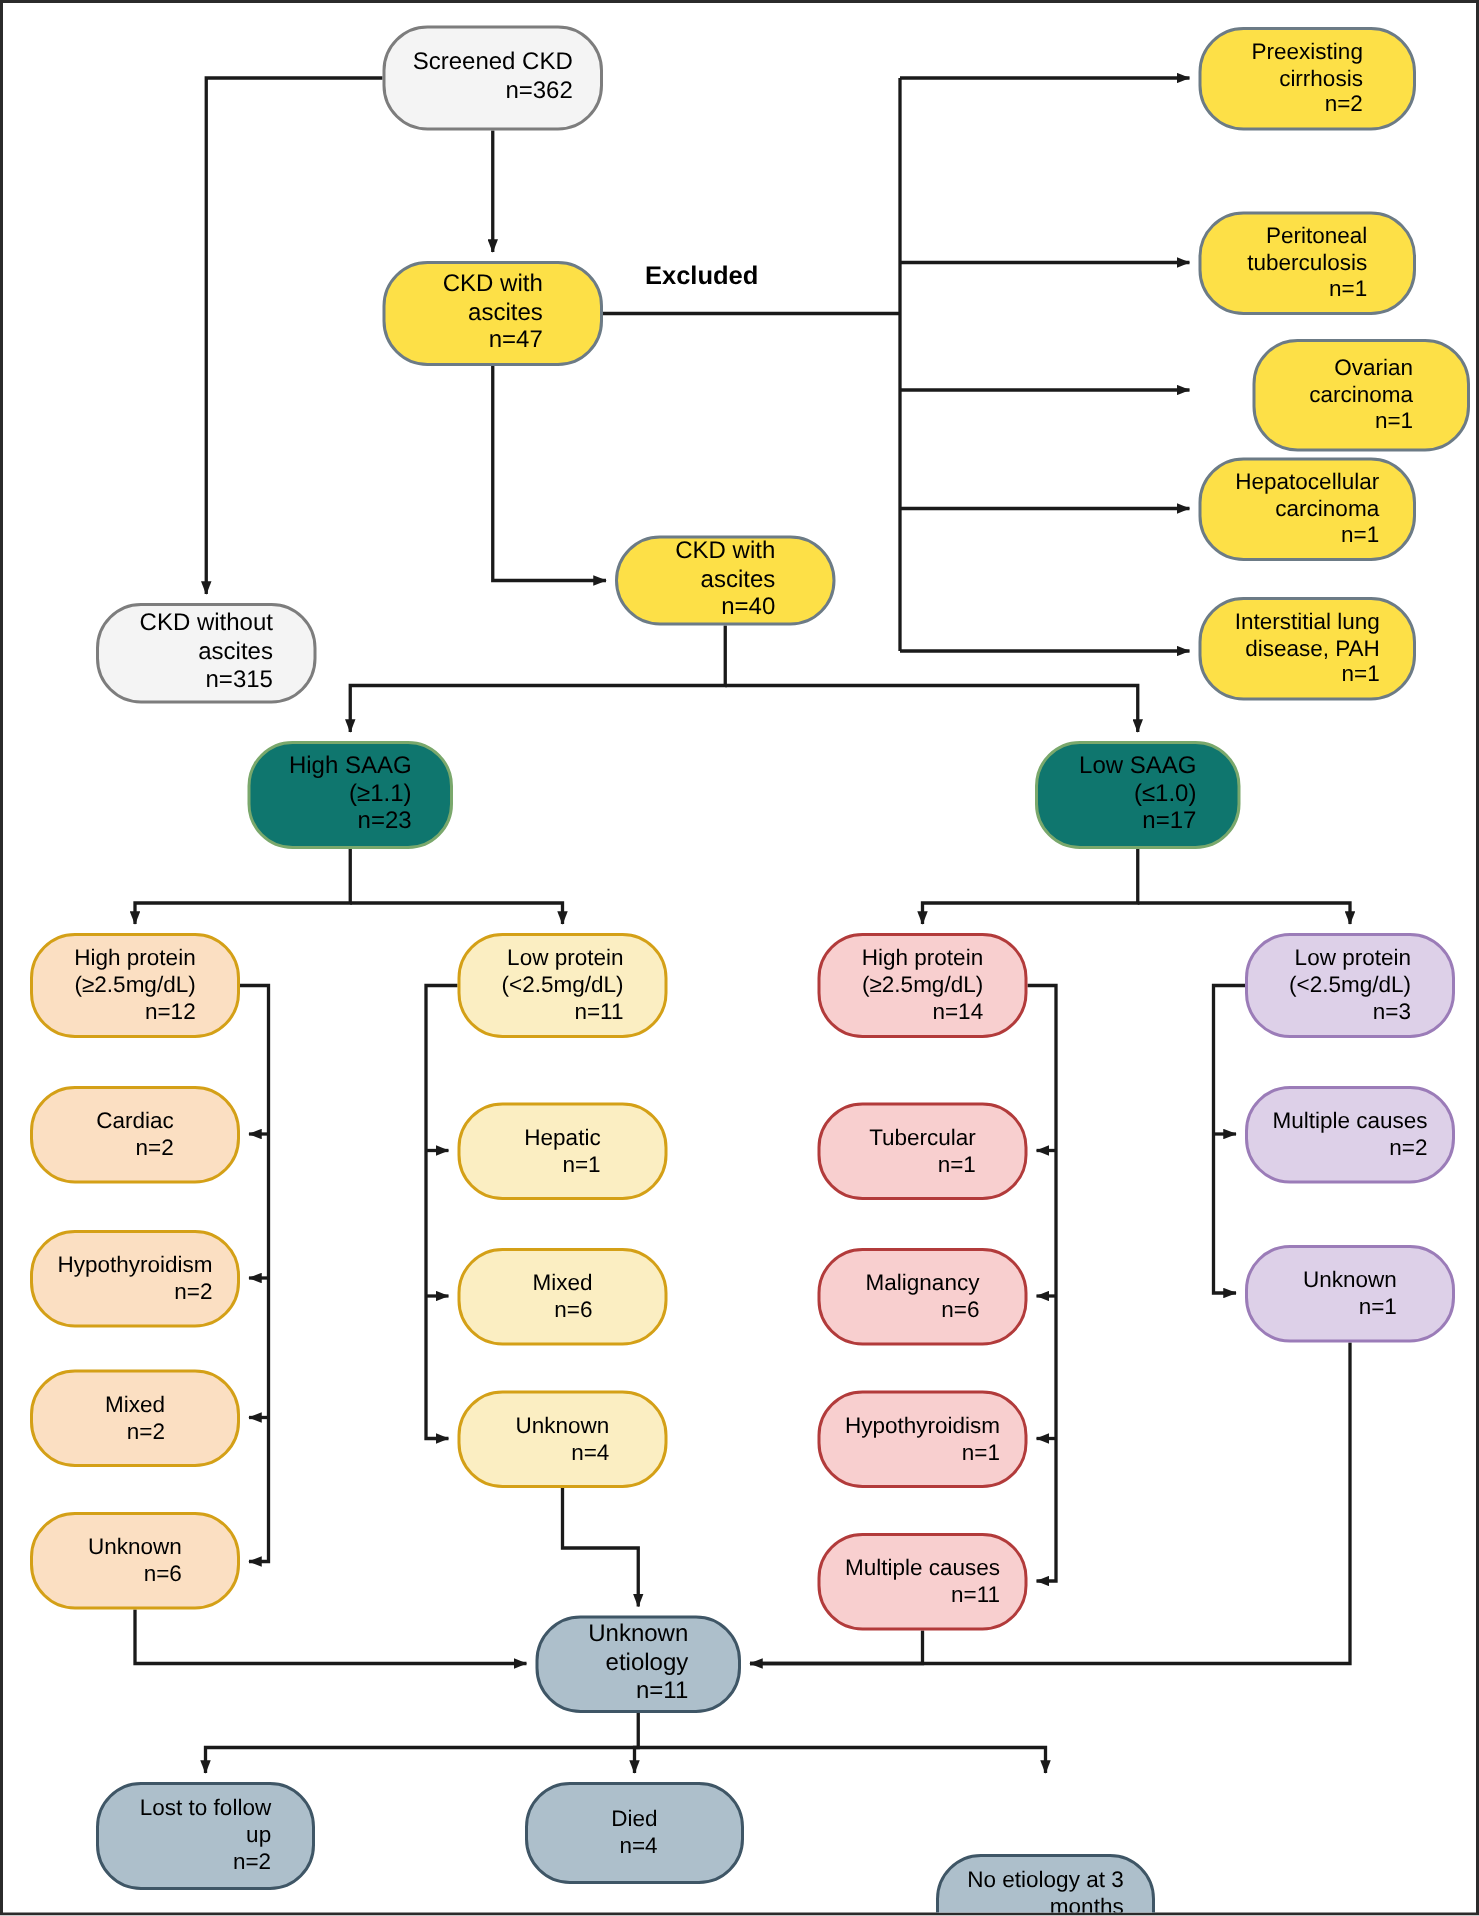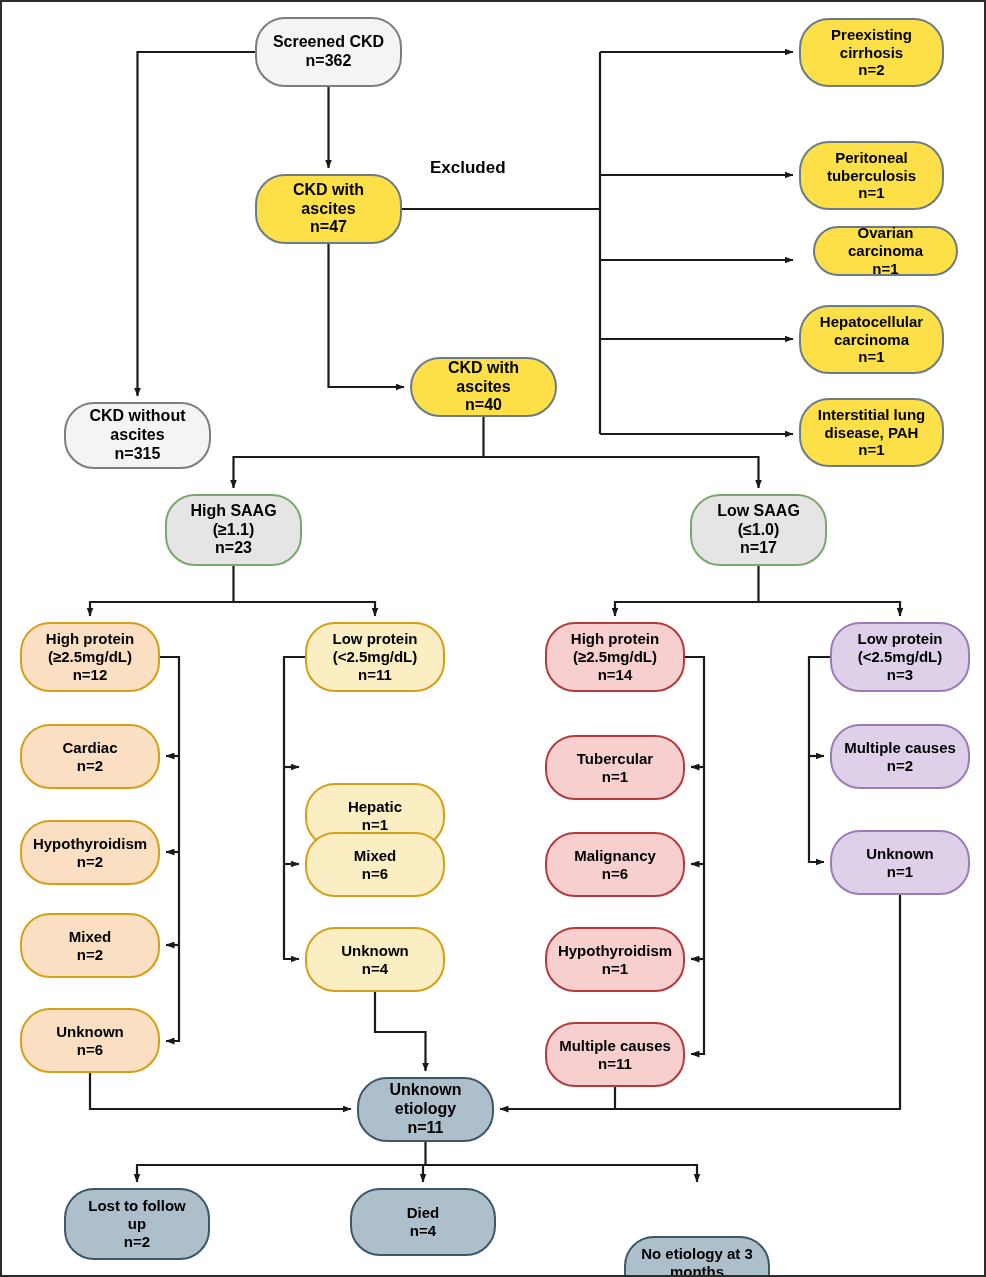--- a/index.html
+++ b/index.html
@@ -13,33 +13,33 @@
     overflow:hidden;
   }
   #edges { position:absolute; left:0; top:0; width:986px; height:1277px; }
   .node {
     position:absolute;
     box-sizing:border-box;
     display:flex;
     flex-direction:column;
     align-items:center;
     justify-content:center;
-    text-align:center;
-    font-weight:bold;
+    text-align:right;
+    font-weight:normal;
     color:#000000;
     line-height:1.18;
     border-width:2px;
     border-style:solid;
     white-space:pre-line;
     padding:1px 2px;
     border-radius:30px;
   }
   .t-grey   { background:#f4f4f4; border-color:#7d7d7d; }
   .t-blue   { background:#fde047; border-color:#6c7b86; }
-  .t-green  { background:#e5e5e5; border-color:#7aa86c; }
+  .t-green  { background:#0f766e; border-color:#7aa86c; }
   .t-orange { background:#fbdfc2; border-color:#d4a017; }
   .t-yellow { background:#fbeec2; border-color:#d4a017; }
   .t-red    { background:#f8cfcf; border-color:#b23b3b; }
   .t-purple { background:#ddd0e8; border-color:#9b7cb8; }
   .t-slate  { background:#adbfcb; border-color:#3f5666; }
   .edge-label {
     position:absolute;
     font-weight:bold;
     color:#000;
     white-space:nowrap;
@@ -105,21 +105,21 @@
 n=315</div>
       <div class="node t-blue" style="left: 408px; top: 355px; width: 147px; height: 60px; font-size: 16px;">CKD with
 ascites
 n=40</div>
       <div class="node t-blue" style="left: 797px; top: 16px; width: 145px; height: 69px; font-size: 15px;">Preexisting
 cirrhosis
 n=2</div>
       <div class="node t-blue" style="left: 797px; top: 139px; width: 145px; height: 69px; font-size: 15px;">Peritoneal
 tuberculosis
 n=1</div>
-      <div class="node t-blue" style="left: 811px; top: 224px; width: 145px; height: 50px; font-size: 15px;">Ovarian
+      <div class="node t-blue" style="left: 833px; top: 224px; width: 145px; height: 75px; font-size: 15px;">Ovarian
 carcinoma
 n=1</div>
       <div class="node t-blue" style="left: 797px; top: 303px; width: 145px; height: 69px; font-size: 15px;">Hepatocellular
 carcinoma
 n=1</div>
       <div class="node t-blue" style="left: 797px; top: 396px; width: 145px; height: 69px; font-size: 15px;">Interstitial lung
 disease, PAH
 n=1</div>
       <div class="node t-green" style="left: 163px; top: 492px; width: 137px; height: 72px; font-size: 16px;">High SAAG
 (≥1.1)
@@ -134,21 +134,21 @@
 n=2</div>
       <div class="node t-orange" style="left: 18px; top: 818px; width: 140px; height: 65px; font-size: 15px;">Hypothyroidism
 n=2</div>
       <div class="node t-orange" style="left: 18px; top: 911px; width: 140px; height: 65px; font-size: 15px;">Mixed
 n=2</div>
       <div class="node t-orange" style="left: 18px; top: 1006px; width: 140px; height: 65px; font-size: 15px;">Unknown
 n=6</div>
       <div class="node t-yellow" style="left: 303px; top: 620px; width: 140px; height: 70px; font-size: 15px;">Low protein
 (&lt;2.5mg/dL)
 n=11</div>
-      <div class="node t-yellow" style="left: 303px; top: 733px; width: 140px; height: 65px; font-size: 15px; margin-top: 48px;">Hepatic
+      <div class="node t-yellow" style="left: 303px; top: 733px; width: 140px; height: 65px; font-size: 15px;">Hepatic
 n=1</div>
       <div class="node t-yellow" style="left: 303px; top: 830px; width: 140px; height: 65px; font-size: 15px;">Mixed
 n=6</div>
       <div class="node t-yellow" style="left: 303px; top: 925px; width: 140px; height: 65px; font-size: 15px;">Unknown
 n=4</div>
       <div class="node t-red" style="left: 543px; top: 620px; width: 140px; height: 70px; font-size: 15px;">High protein
 (≥2.5mg/dL)
 n=14</div>
       <div class="node t-red" style="left: 543px; top: 733px; width: 140px; height: 65px; font-size: 15px;">Tubercular
 n=1</div>
@@ -171,15 +171,15 @@
       <div class="node t-slate" style="left: 62px; top: 1186px; width: 146px; height: 72px; font-size: 15px;">Lost to follow
 up
 n=2</div>
       <div class="node t-slate" style="left: 348px; top: 1186px; width: 146px; height: 68px; font-size: 15px;">Died
 n=4</div>
       <div class="node t-slate" style="left: 622px; top: 1186px; width: 146px; height: 72px; font-size: 15px; margin-top: 48px;">No etiology at 3
 months
 n=5</div>
     </div>
   <div id="label-layer">
-      <div class="edge-label" style="left: 428px; top: 156px; font-size: 17px;">Excluded</div>
+      <div class="edge-label" style="left: 428px; top: 172px; font-size: 17px;">Excluded</div>
     </div>
 </div>
 
 </body></html>

